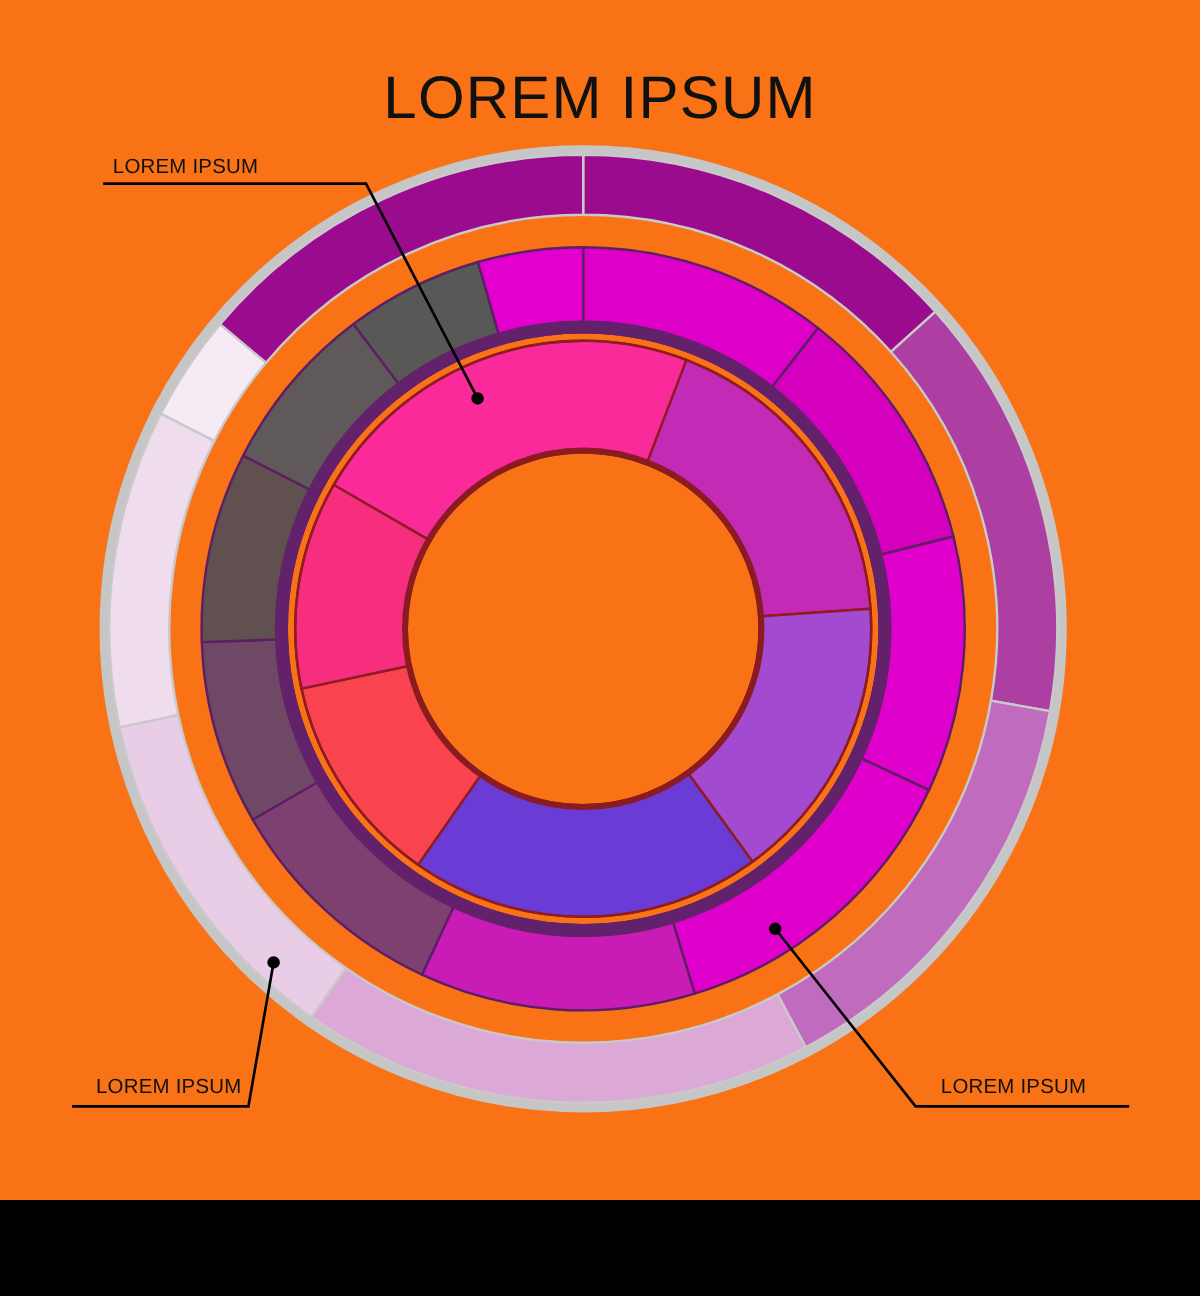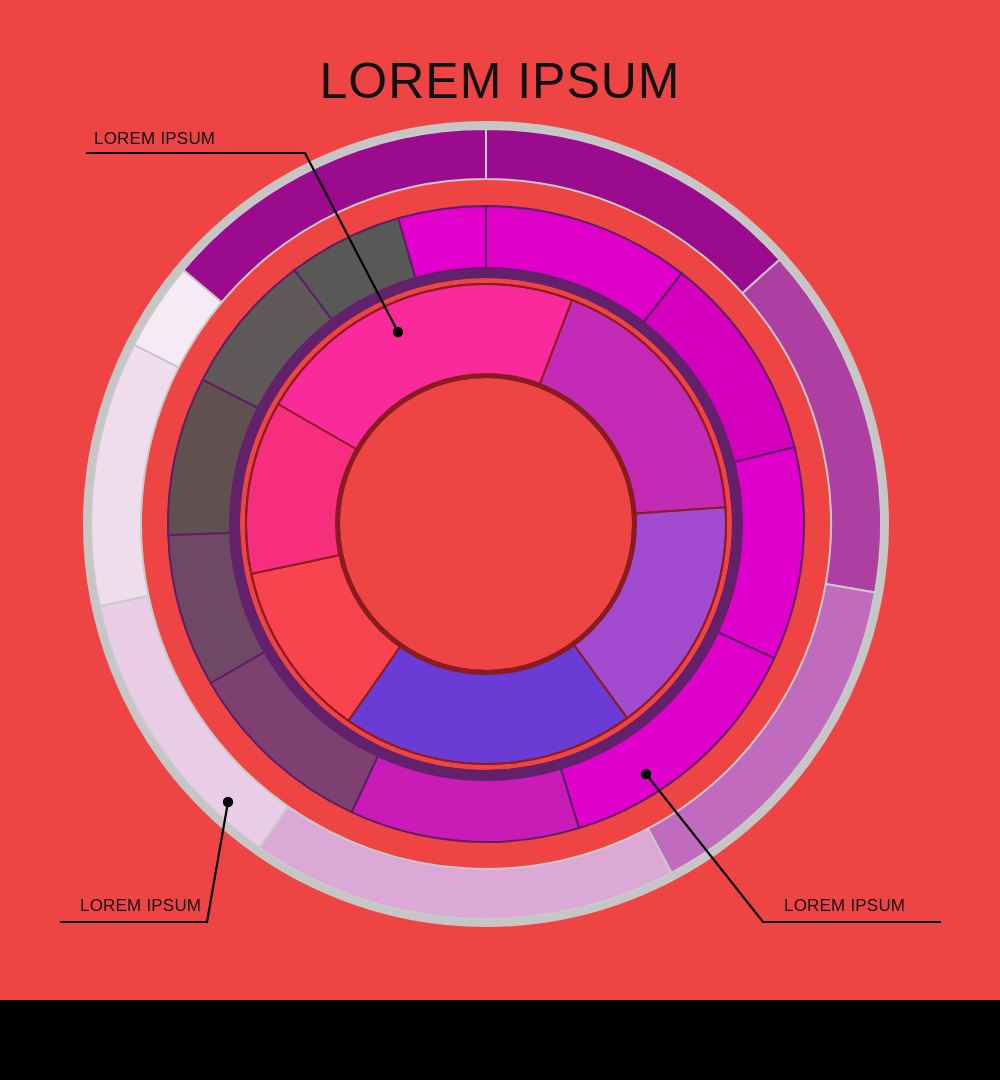--- a/index.html
+++ b/index.html
@@ -1,18 +1,18 @@
 <!DOCTYPE html>
 <html><head>
 <meta charset="utf-8">
 <title>Lorem Ipsum Multilevel Donut Chart</title>
 <style>
   html,body{margin:0;padding:0;background:#ffffff;}
   body{width:1000px;height:1080px;font-family:"Liberation Sans",sans-serif;overflow:hidden;}
-  #stage{position:relative;width:1000px;height:1080px;background:#ef4444;}
+  #stage{position:relative;width:1000px;height:1080px;background:#f97316;}
   #chart-svg{position:absolute;left:0;top:0;width:1000px;height:1000px;}
   .chart-title{
     position:absolute;left:0;top:52px;width:1000px;text-align:center;
     font-family:"Liberation Sans",sans-serif;
     font-size:50px;font-weight:300;letter-spacing:1px;color:#111111;
     line-height:58px;
   }
   .callout-text{
     position:absolute;font-family:"Liberation Sans",sans-serif;
     font-size:17px;font-weight:400;color:#111111;letter-spacing:0.2px;

